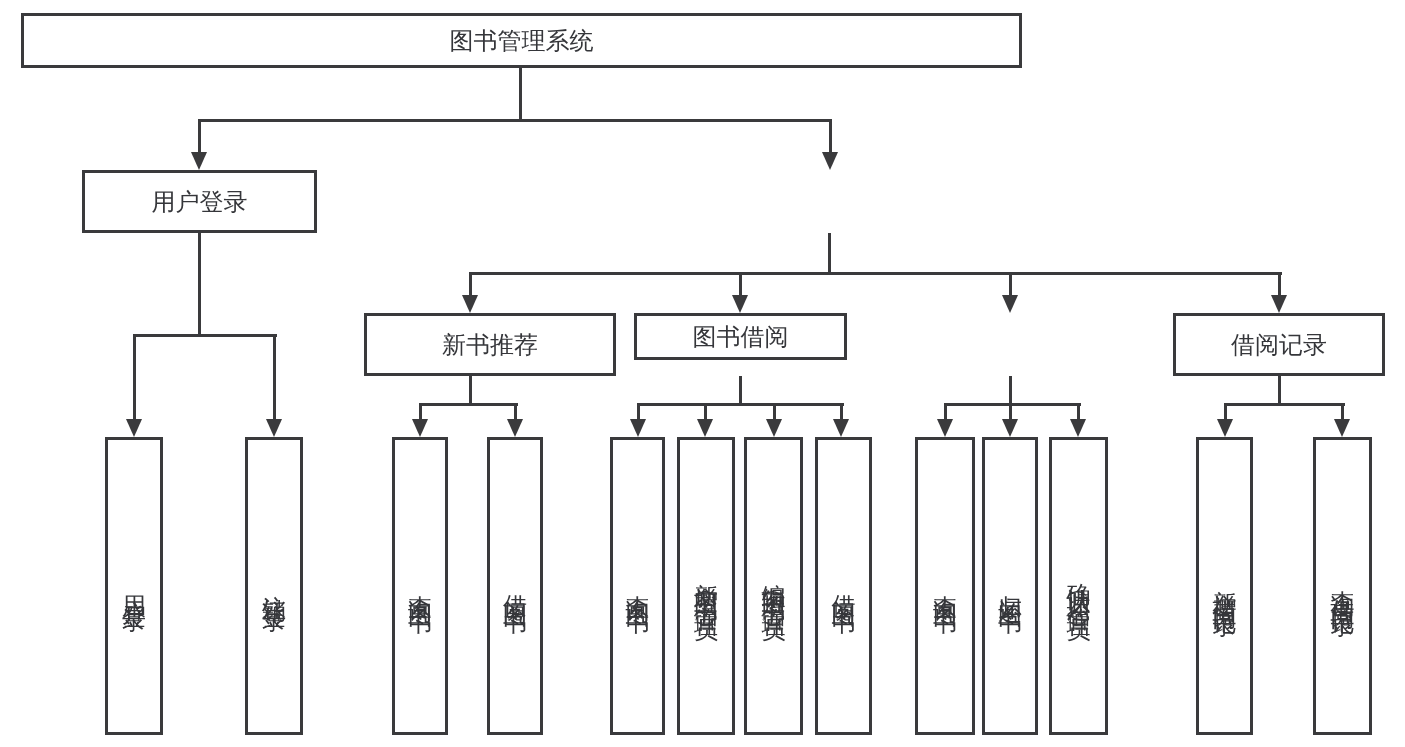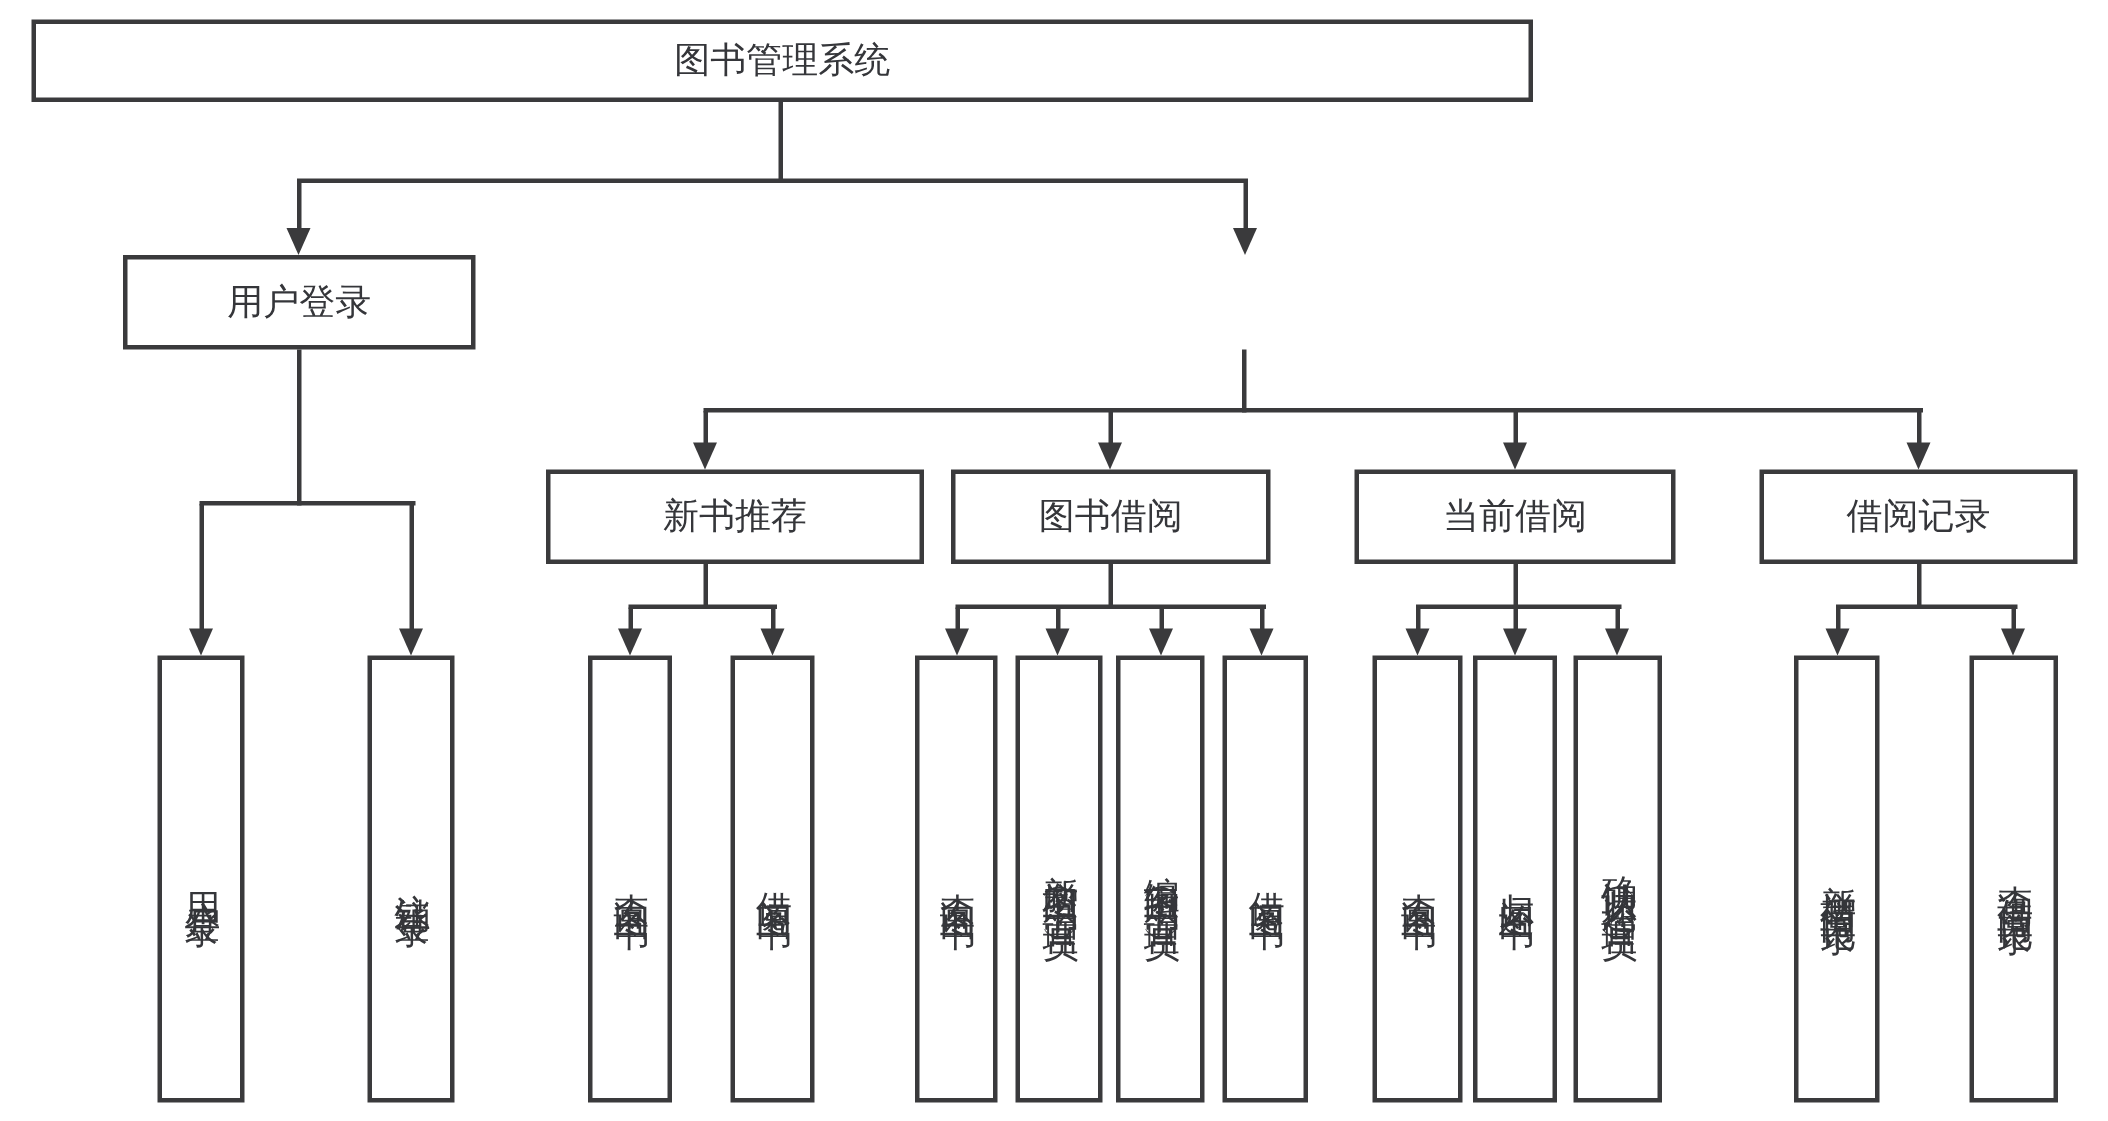--- a/index.html
+++ b/index.html
@@ -64,22 +64,21 @@
 </head>
 <body>
 
 <div id="canvas">
 
   <div class="box h" style="left:21px;top:13px;width:1001px;height:55px">图书管理系统</div>
 
   <div class="box h" style="left:82px;top:170px;width:235px;height:63px">用户登录</div>
 
   <div class="box h" style="left:364px;top:313px;width:252px;height:63px">新书推荐</div>
-  <div class="box h" style="left:634px;top:313px;width:213px;height:63px">图书借阅</div>
-  <div class="box h" style="left:903px;top:313px;width:214px;height:63px">当前借阅</div>
+  <div class="box h" style="left:634px;top:313px;width:213px;height:47px">图书借阅</div>
   <div class="box h" style="left:1173px;top:313px;width:212px;height:63px">借阅记录</div>
 
   <div class="box v" style="left:105px;top:437px;width:58px;height:298px">用户登录</div>
   <div class="box v" style="left:245px;top:437px;width:58px;height:298px">注销登录</div>
 
   <div class="box v" style="left:392px;top:437px;width:56px;height:298px">查询图书</div>
   <div class="box v" style="left:487px;top:437px;width:56px;height:298px">借阅图书</div>
 
   <div class="box v" style="left:610px;top:437px;width:55px;height:298px">查询图书</div>
   <div class="box v" style="left:677px;top:437px;width:58px;height:298px">新增图书（管理员）</div>

